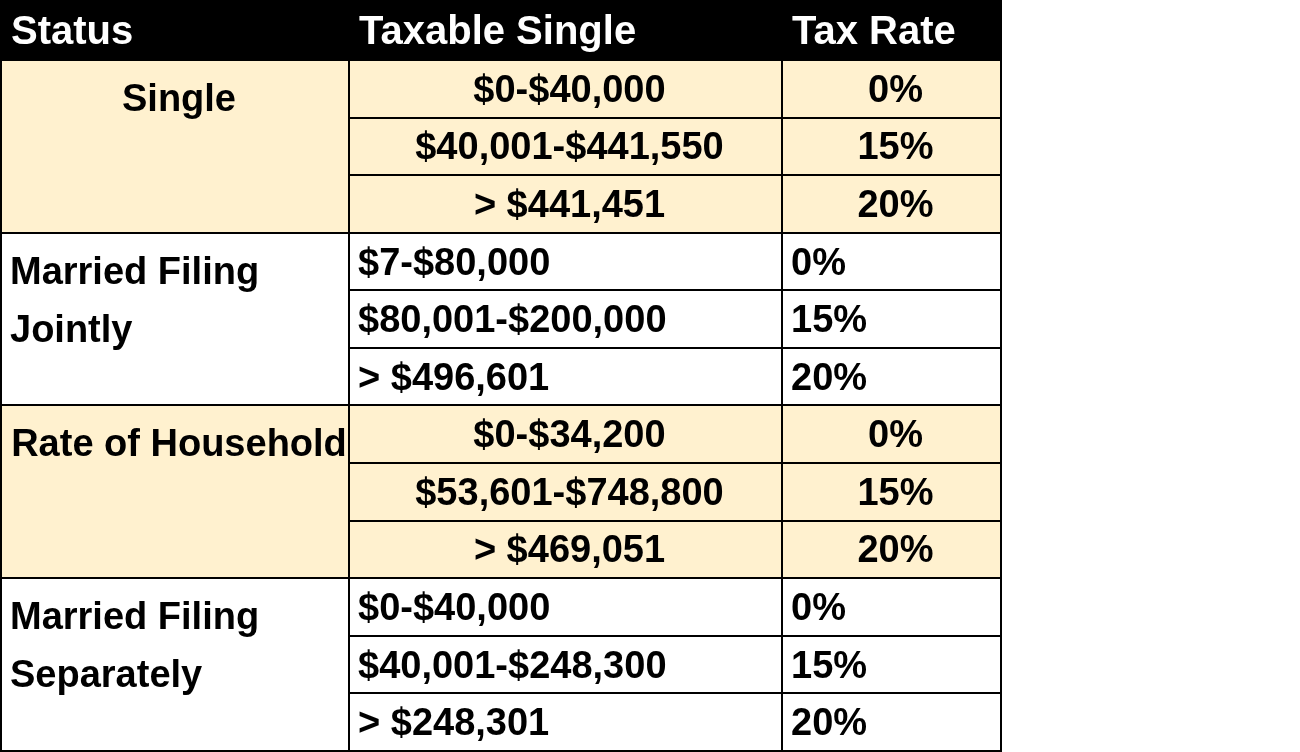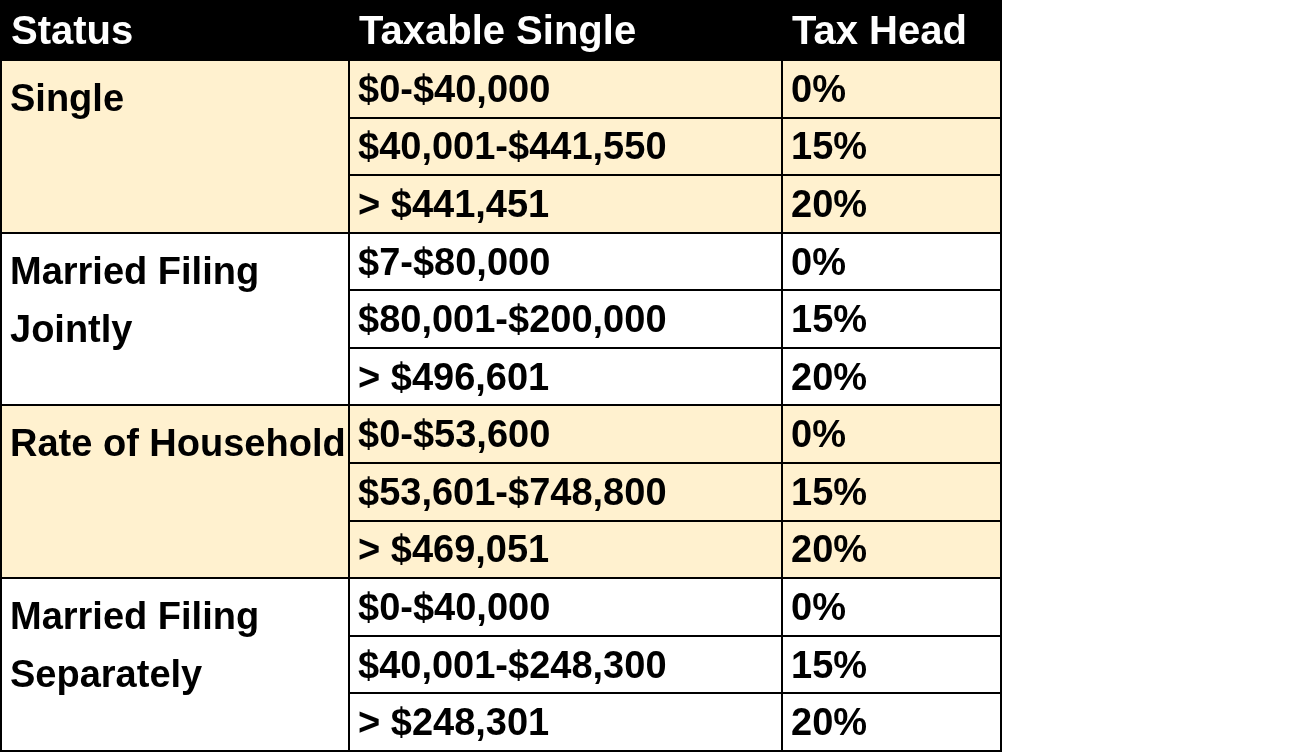--- a/index.html
+++ b/index.html
@@ -47,38 +47,38 @@
       vertical-align: middle;
       line-height: 1;
       white-space: nowrap;
     }
     table.tax td.status {
       vertical-align: top;
       white-space: normal;
       padding-top: 8px;
       line-height: 58px;
     }
-    tr.shaded td { background: #fff1cf; }
+    tr.shaded td { background: #fff1cf; text-align: center; }
     tr.plain td { background: #ffffff; }
   </style>
 </head>
 <body>
 
 <div class="wrap">
   <table class="tax">
     <colgroup>
       <col class="c1">
         <col class="c2">
         <col class="c3">
     </colgroup>
     <thead>
       <tr>
         <th>Status</th>
         <th>Taxable Single</th>
-        <th>Tax Head</th>
+        <th>Tax Rate</th>
       </tr>
     </thead>
     <tbody>
 
       <tr class="shaded">
         <td class="status" rowspan="3">Single</td>
         <td>$0-$40,000</td>
         <td>0%</td>
       </tr>
       <tr class="shaded">
@@ -99,21 +99,21 @@
         <td>$80,001-$200,000</td>
         <td>15%</td>
       </tr>
       <tr class="plain">
         <td>&gt; $496,601</td>
         <td>20%</td>
       </tr>
 
       <tr class="shaded">
         <td class="status" rowspan="3">Rate of Household</td>
-        <td>$0-$53,600</td>
+        <td>$0-$34,200</td>
         <td>0%</td>
       </tr>
       <tr class="shaded">
         <td>$53,601-$748,800</td>
         <td>15%</td>
       </tr>
       <tr class="shaded">
         <td>&gt; $469,051</td>
         <td>20%</td>
       </tr>

